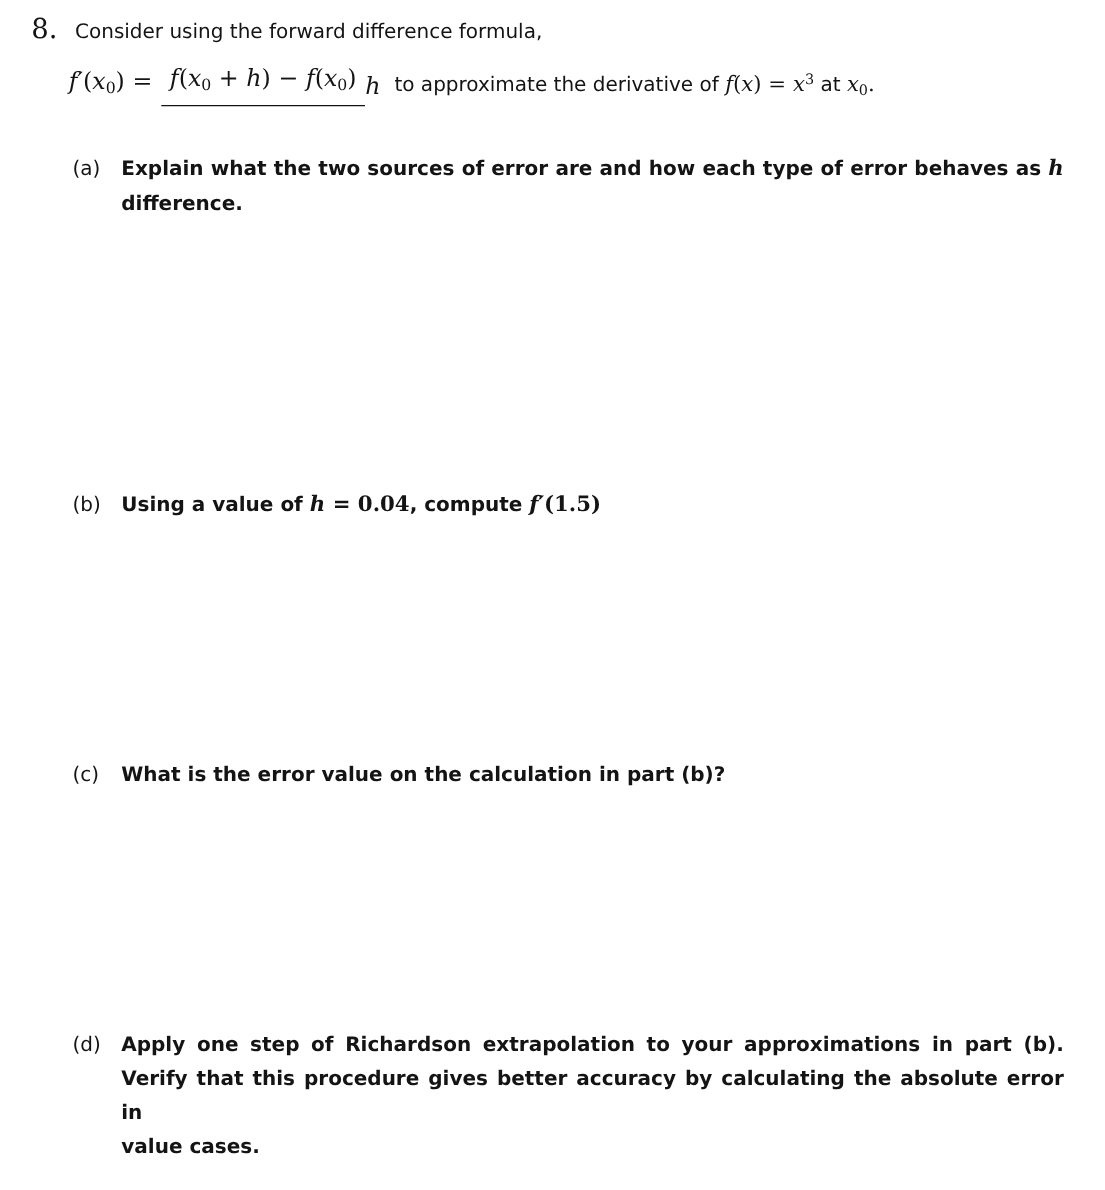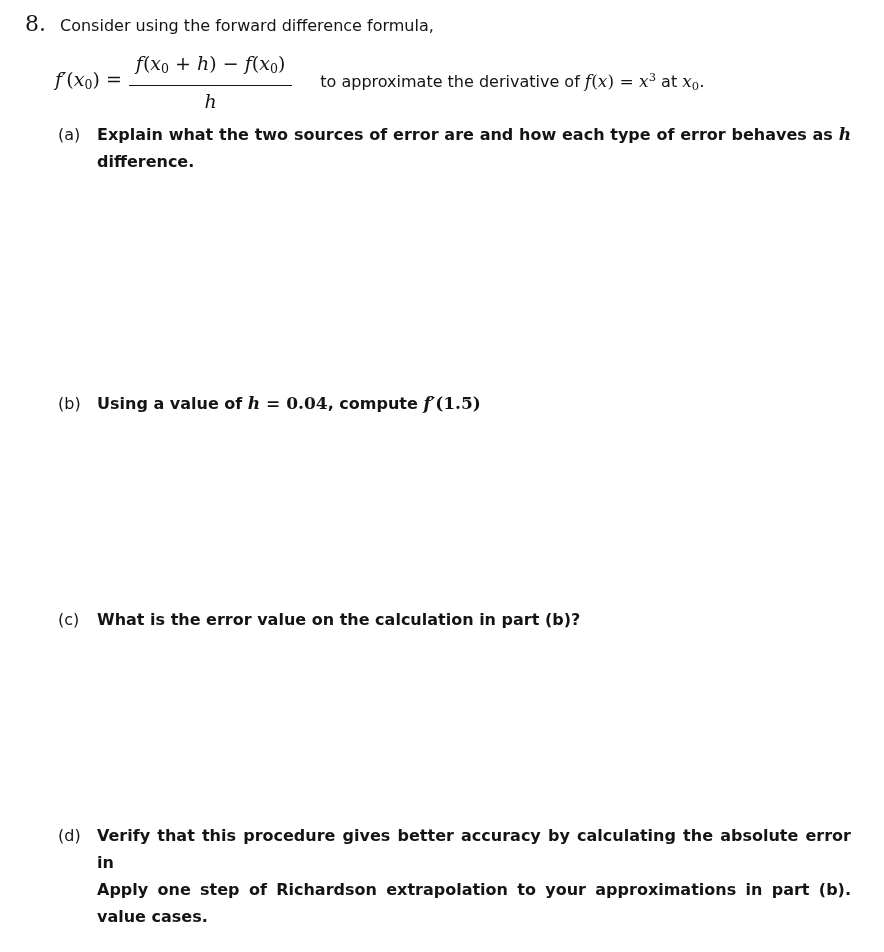--- a/index.html
+++ b/index.html
@@ -33,30 +33,30 @@
   }
 
   
   .formula-row {
     position: absolute; left: 55px; top: 50px;
     display: flex; align-items: center;
     font-size: 19px;
   }
   .formula-lhs { white-space: pre; }
   .frac {
-    display: inline-flex; flex-direction: column; align-items: center;
+    display: inline-flex; flex-direction: row; align-items: center;
     margin: 0 4px 0 7px;
   }
   .frac-num {
     display: block; line-height: 26px; white-space: pre;
     padding: 0 7px 3px 7px;
     border-bottom: 1.7px solid #141414;
   }
   .frac-den { display: block; line-height: 26px; padding-top: 2px; }
-  .formula-tail { font-size: 16px; margin-left: 24px; white-space: pre; }
+  .formula-tail { font-size: 16px; margin-left: 7px; white-space: pre; }
   .formula-tail .mi, .formula-tail .mn { font-size: 17px; }
   .formula-tail .msup, .formula-tail .msub { font-size: 11.5px; }
 
   
   .part { position: absolute; left: 58px; display: flex; }
   .part-label { width: 39px; flex: none; }
   .part-body { width: 754px; font-weight: bold; }
   .jline { text-align: justify; text-align-last: justify; }
   .part .mi, .part .mn { font-size: 17px; }
 
@@ -100,19 +100,19 @@
   </div>
 
   <div class="part part-c">
     <span class="part-label">(c)</span>
     <div class="part-body">What is the error value on the calculation in part (b)?</div>
   </div>
 
   <div class="part part-d">
     <span class="part-label">(d)</span>
     <div class="part-body">
+      <div class="jline">Apply one step of Richardson extrapolation to your approximations in part (b).</div>
       <div class="jline">Verify that this procedure gives better accuracy by calculating the absolute error in</div>
-      <div class="jline">Apply one step of Richardson extrapolation to your approximations in part (b).</div>
       <div>value cases.</div>
     </div>
   </div>
 
 </div>
 
 </body></html>

